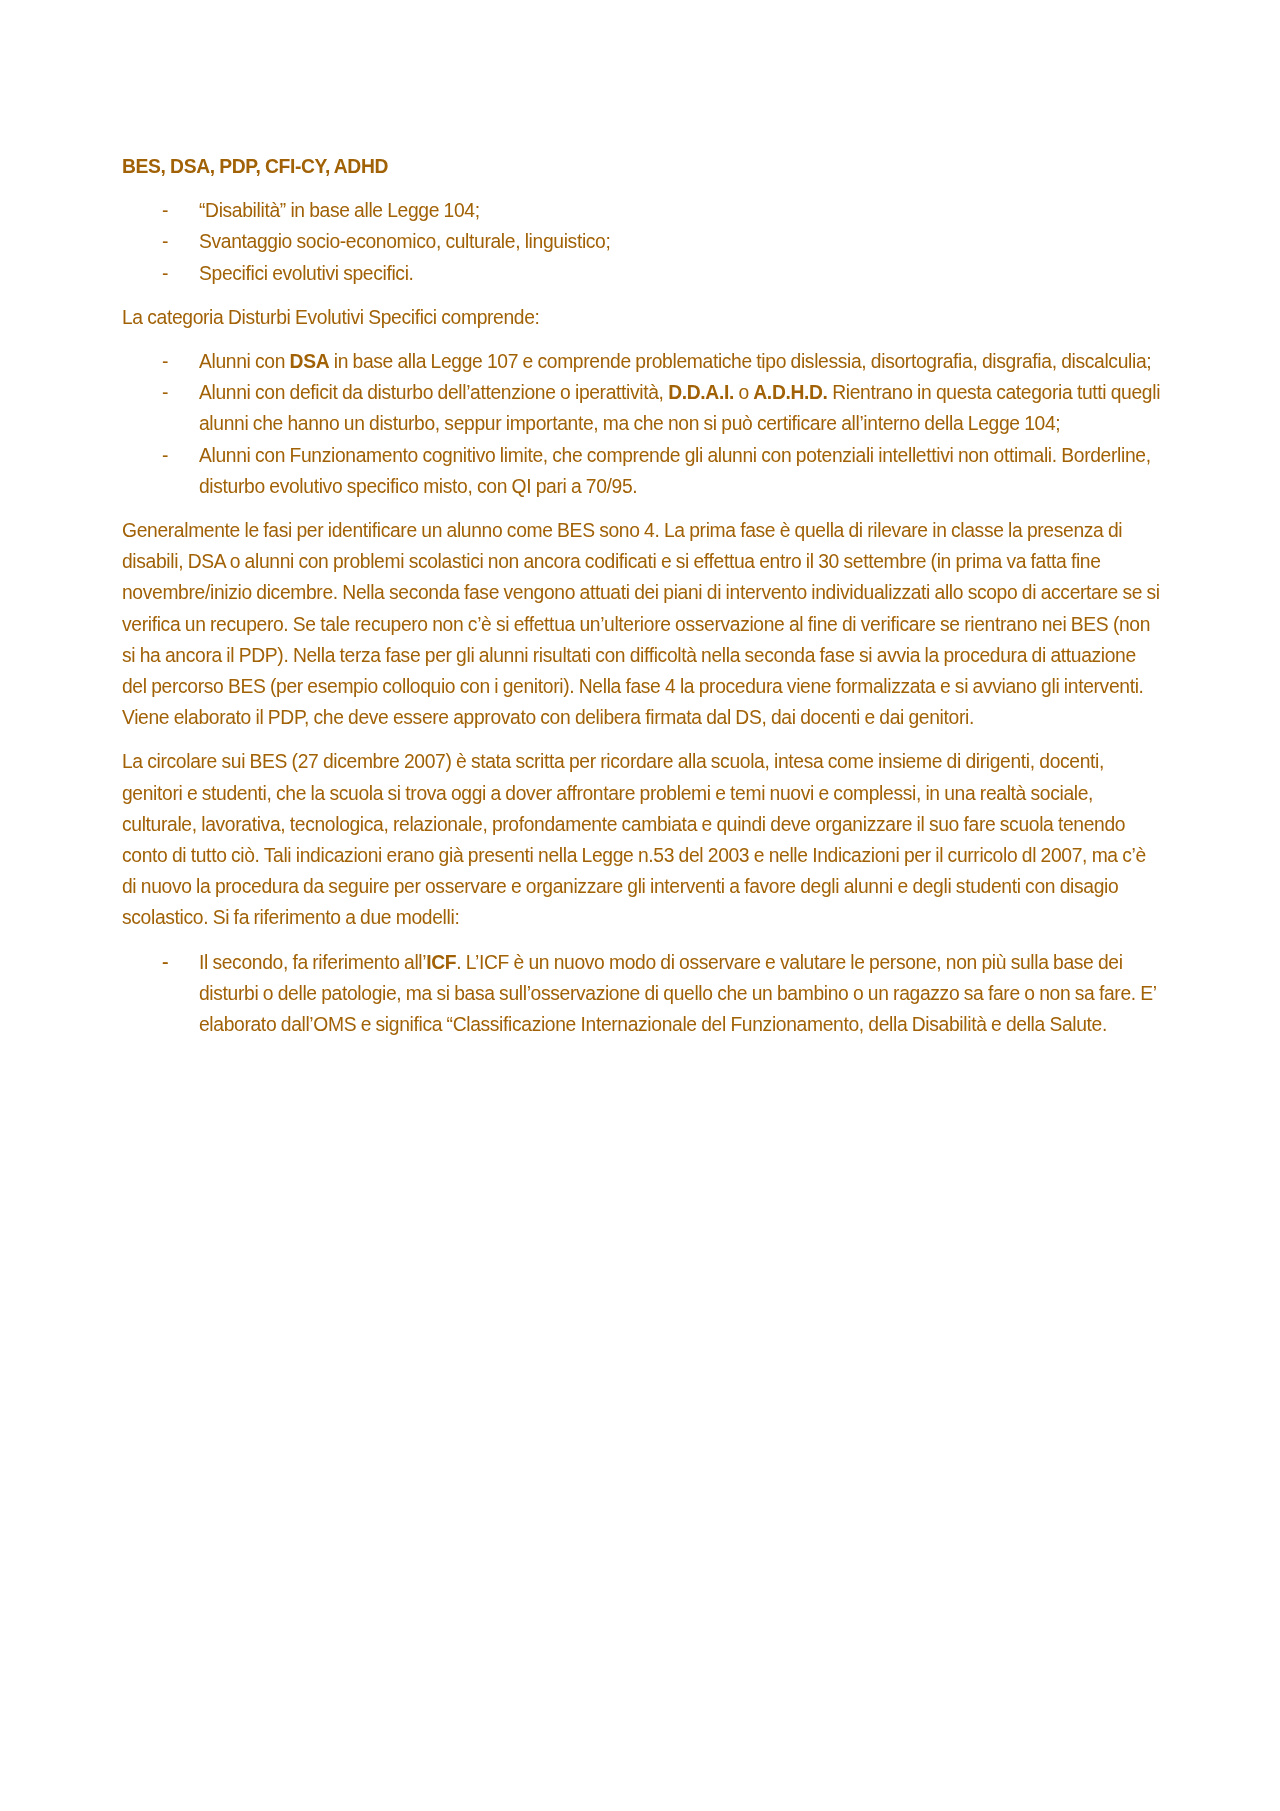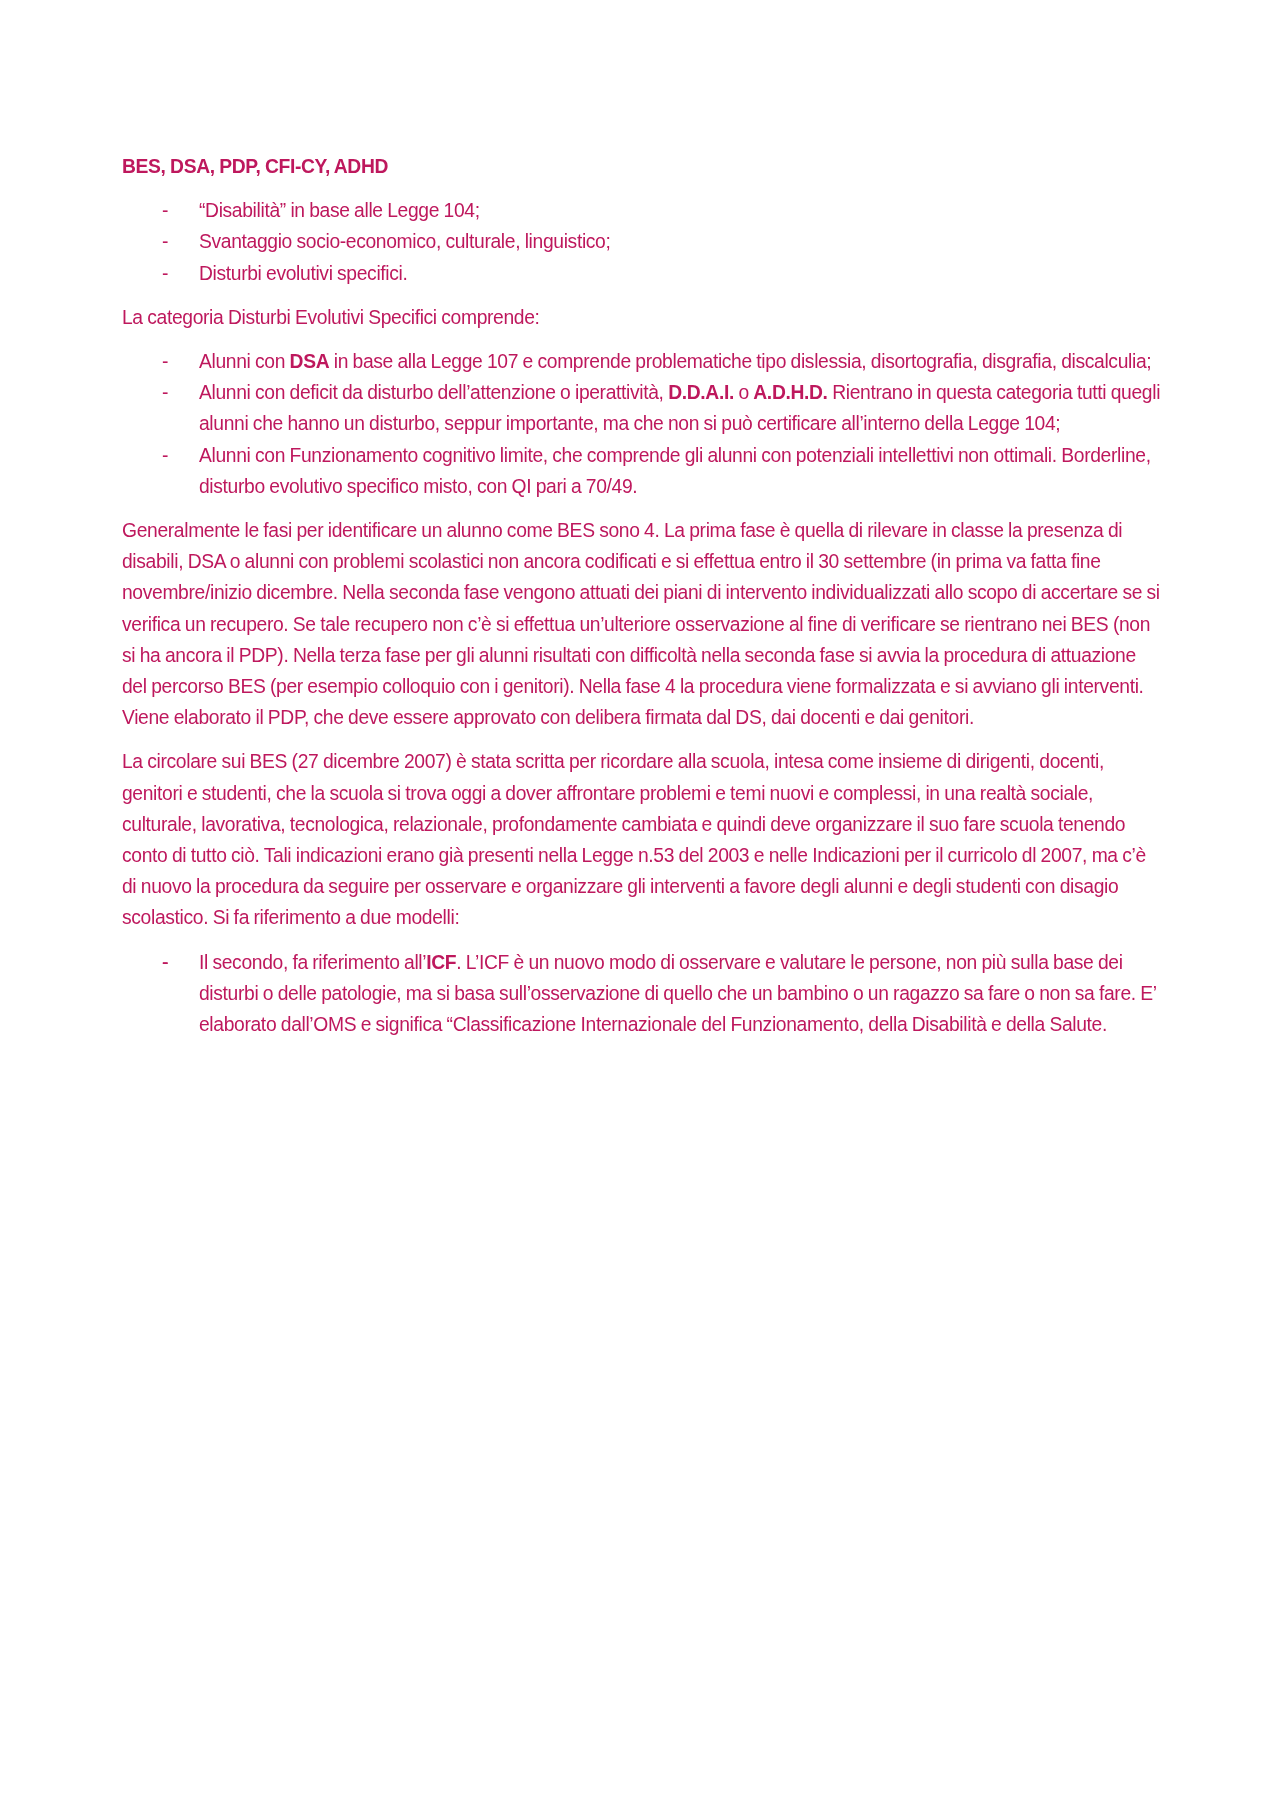--- a/index.html
+++ b/index.html
@@ -14,21 +14,21 @@
       overflow: hidden;
     }
     .page {
       position: absolute;
       left: 122px;
       top: 151px;
       width: 1040px;
       font-family: "Liberation Sans", sans-serif;
       font-size: 19.3px;
       line-height: 31.2px;
-      color: #be185d;
+      color: #a16207;
       letter-spacing: -0.35px;
       word-spacing: -0.5px;
     }
     .title {
       font-weight: bold;
       margin: 0 0 13px 0;
     }
     p {
       margin: 0 0 13px 0;
     }
@@ -53,30 +53,30 @@
 
 <div class="page">
 
   <div class="title">BES, DSA, PDP, CFI-CY, ADHD</div>
 
 
 
   <ul class="dash-list">
     <li><span class="dash">-</span><span>“Disabilità” in base alle Legge 104;</span></li>
     <li><span class="dash">-</span><span>Svantaggio socio-economico, culturale, linguistico;</span></li>
-    <li><span class="dash">-</span><span>Disturbi evolutivi specifici.</span></li>
+    <li><span class="dash">-</span><span>Specifici evolutivi specifici.</span></li>
   </ul>
 
 
   <p>La categoria Disturbi Evolutivi Specifici comprende:</p>
 
   <ul class="dash-list">
     <li><span class="dash">-</span><span>Alunni con </span><b>DSA</b><span> in base alla Legge 107 e comprende problematiche tipo dislessia, disortografia, disgrafia, discalculia;</span></li>
     <li><span class="dash">-</span><span>Alunni con deficit da disturbo dell’attenzione o iperattività, </span><b>D.D.A.I.</b><span> o </span><b>A.D.H.D.</b><span> Rientrano in questa categoria tutti quegli alunni che hanno un disturbo, seppur importante, ma che non si può certificare all’interno della Legge 104;</span></li>
-    <li><span class="dash">-</span><span>Alunni con Funzionamento cognitivo limite, che comprende gli alunni con potenziali intellettivi non ottimali. Borderline, disturbo evolutivo specifico misto, con QI pari a 70/49.</span></li>
+    <li><span class="dash">-</span><span>Alunni con Funzionamento cognitivo limite, che comprende gli alunni con potenziali intellettivi non ottimali. Borderline, disturbo evolutivo specifico misto, con QI pari a 70/95.</span></li>
   </ul>
 
   <p>Generalmente le fasi per identificare un alunno come BES sono 4. La prima fase è quella di rilevare in classe la presenza di disabili, DSA o alunni con problemi scolastici non ancora codificati e si effettua entro il 30 settembre (in prima va fatta fine novembre/inizio dicembre. Nella seconda fase vengono attuati dei piani di intervento individualizzati allo scopo di accertare se si verifica un recupero. Se tale recupero non c’è si effettua un’ulteriore osservazione al fine di verificare se rientrano nei BES (non si ha ancora il PDP). Nella terza fase per gli alunni risultati con difficoltà nella seconda fase si avvia la procedura di attuazione del percorso BES (per esempio colloquio con i genitori). Nella fase 4 la procedura viene formalizzata e si avviano gli interventi. Viene elaborato il PDP, che deve essere approvato con delibera firmata dal DS, dai docenti e dai genitori.</p>
 
   <p>La circolare sui BES (27 dicembre 2007) è stata scritta per ricordare alla scuola, intesa come insieme di dirigenti, docenti, genitori e  studenti, che la scuola si trova oggi a dover affrontare problemi e temi nuovi e complessi, in una realtà sociale, culturale, lavorativa, tecnologica, relazionale, profondamente cambiata e quindi deve organizzare il suo fare scuola tenendo conto di tutto ciò. Tali indicazioni erano già presenti nella Legge n.53 del 2003 e nelle Indicazioni per il curricolo dl 2007, ma c’è di nuovo la procedura da seguire per osservare e organizzare gli interventi a favore degli alunni e degli studenti con disagio scolastico. Si fa riferimento a due modelli:</p>
 
   <ul class="dash-list">
     <li><span class="dash">-</span></li>
     <li><span class="dash">-</span><span>Il secondo, fa riferimento all’</span><b>ICF</b><span>. L’ICF è un nuovo modo di osservare e valutare le persone, non più sulla base dei disturbi o delle patologie, ma si basa sull’osservazione di quello che un bambino o un ragazzo sa fare o non sa fare. E’ elaborato dall’OMS e significa “Classificazione Internazionale del Funzionamento, della Disabilità e della Salute.</span></li>
   </ul>

